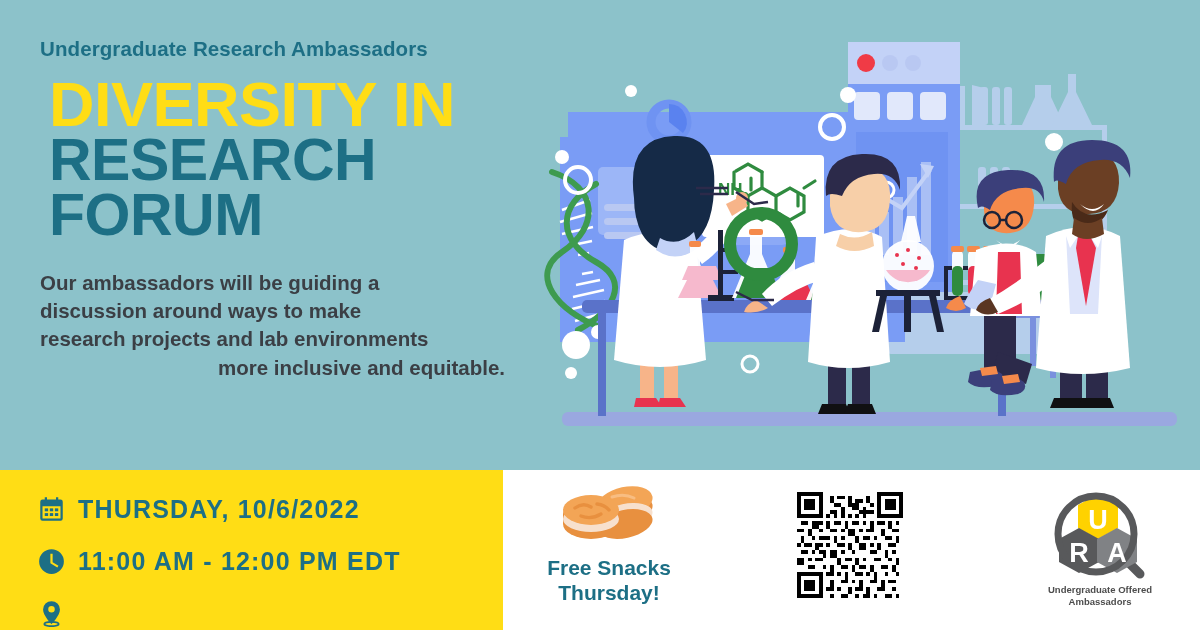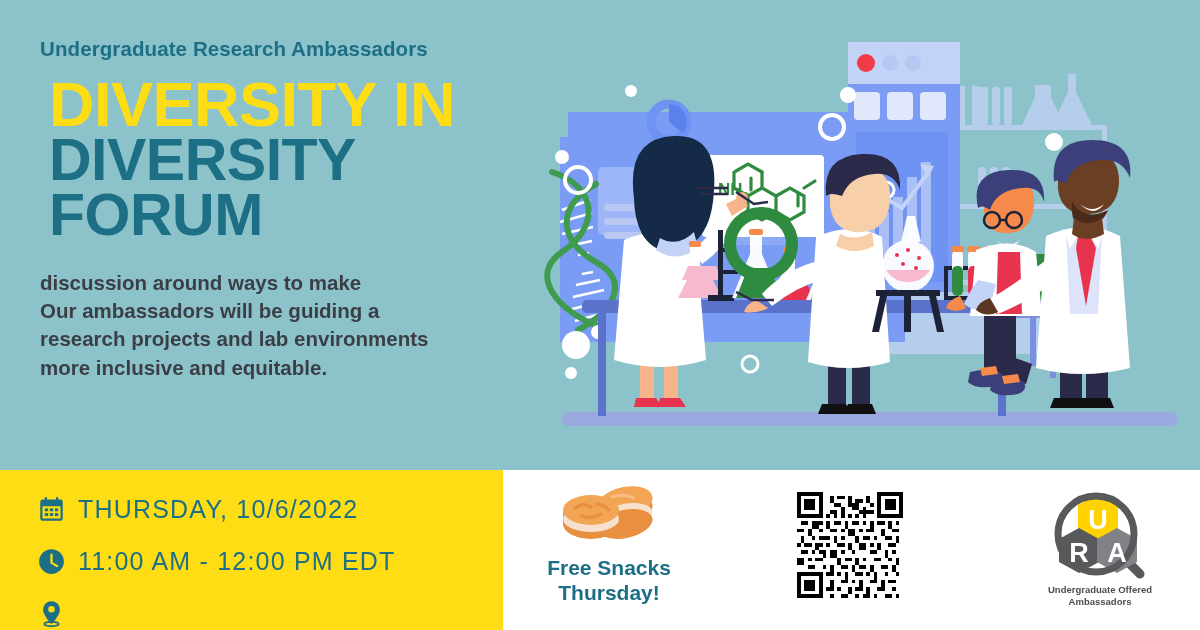--- a/index.html
+++ b/index.html
@@ -22,36 +22,36 @@
   .headline{margin:9px;line-height:.93;letter-spacing:-0.5px;}
   .hl-line{display:block;font-weight:bold;}
   .hl-1{font-size:63px;color:#ffdd15;}
   .hl-2{font-size:59px;color:#1d6f85;}
   .hl-3{font-size:59px;color:#1d6f85;}
   .body-copy{
     margin:26px 0 0 0;width:465px;
     font-size:20.5px;line-height:1.38;color:#3b3f45;font-weight:bold;
     text-align:justify;
   }
-  .body-copy .lastline{text-align:left;}
+  .body-copy .lastline{text-align:right;}
 
   
   .illus{position:absolute;left:540px;top:12px;width:660px;height:440px;}
   .illus svg{display:block;}
 
   
   .band{position:absolute;left:0;top:470px;width:1200px;height:160px;background:#ffffff;}
   .yellow{position:absolute;left:0;top:470px;width:503px;height:160px;background:#ffdd15;}
 
   .info-list{position:absolute;left:38px;top:487px;width:460px;}
   .info-row{display:flex;align-items:center;height:44px;margin-bottom:8px;}
   .info-ico{width:40px;height:30px;display:flex;align-items:center;justify-content:flex-start;}
   .info-ico svg{display:block;}
   .info-txt{
-    font-size:25px;font-weight:normal;color:#1d6f85;letter-spacing:1.2px;
+    font-size:25px;font-weight:bold;color:#1d6f85;letter-spacing:1.2px;
     text-transform:uppercase;line-height:1;white-space:nowrap;
   }
 
   
   .snacks{position:absolute;left:524px;top:484px;width:170px;text-align:center;}
   .snack-ico{height:62px;display:flex;align-items:center;justify-content:center;}
   .snack-txt{
     margin-top:10px;font-size:21px;font-weight:bold;color:#1d6f85;line-height:1.18;
   }
 
@@ -68,26 +68,26 @@
 <body>
 
 <div class="poster">
 
   <div class="top">
 
     <div class="text-col">
       <p class="kicker">Undergraduate Research Ambassadors</p>
       <h1 class="headline">
         <span class="hl-line hl-1">DIVERSITY IN</span>
-        <span class="hl-line hl-2">DIVERSITY</span>
+        <span class="hl-line hl-2">RESEARCH</span>
         <span class="hl-line hl-3">FORUM</span>
       </h1>
       <div class="body-copy">
+        <div>Our ambassadors will be guiding a</div>
         <div>discussion around ways to make</div>
-        <div>Our ambassadors will be guiding a</div>
         <div>research projects and lab environments</div>
         <div class="lastline">more inclusive and equitable.</div>
       </div>
     </div>
 
     <div class="illus">
       <svg width="660" height="440" viewBox="0 0 660 440" xmlns="http://www.w3.org/2000/svg">
         <defs>
           <clipPath id="clipAll">
               <rect x="0" y="0" width="660" height="440"></rect>

